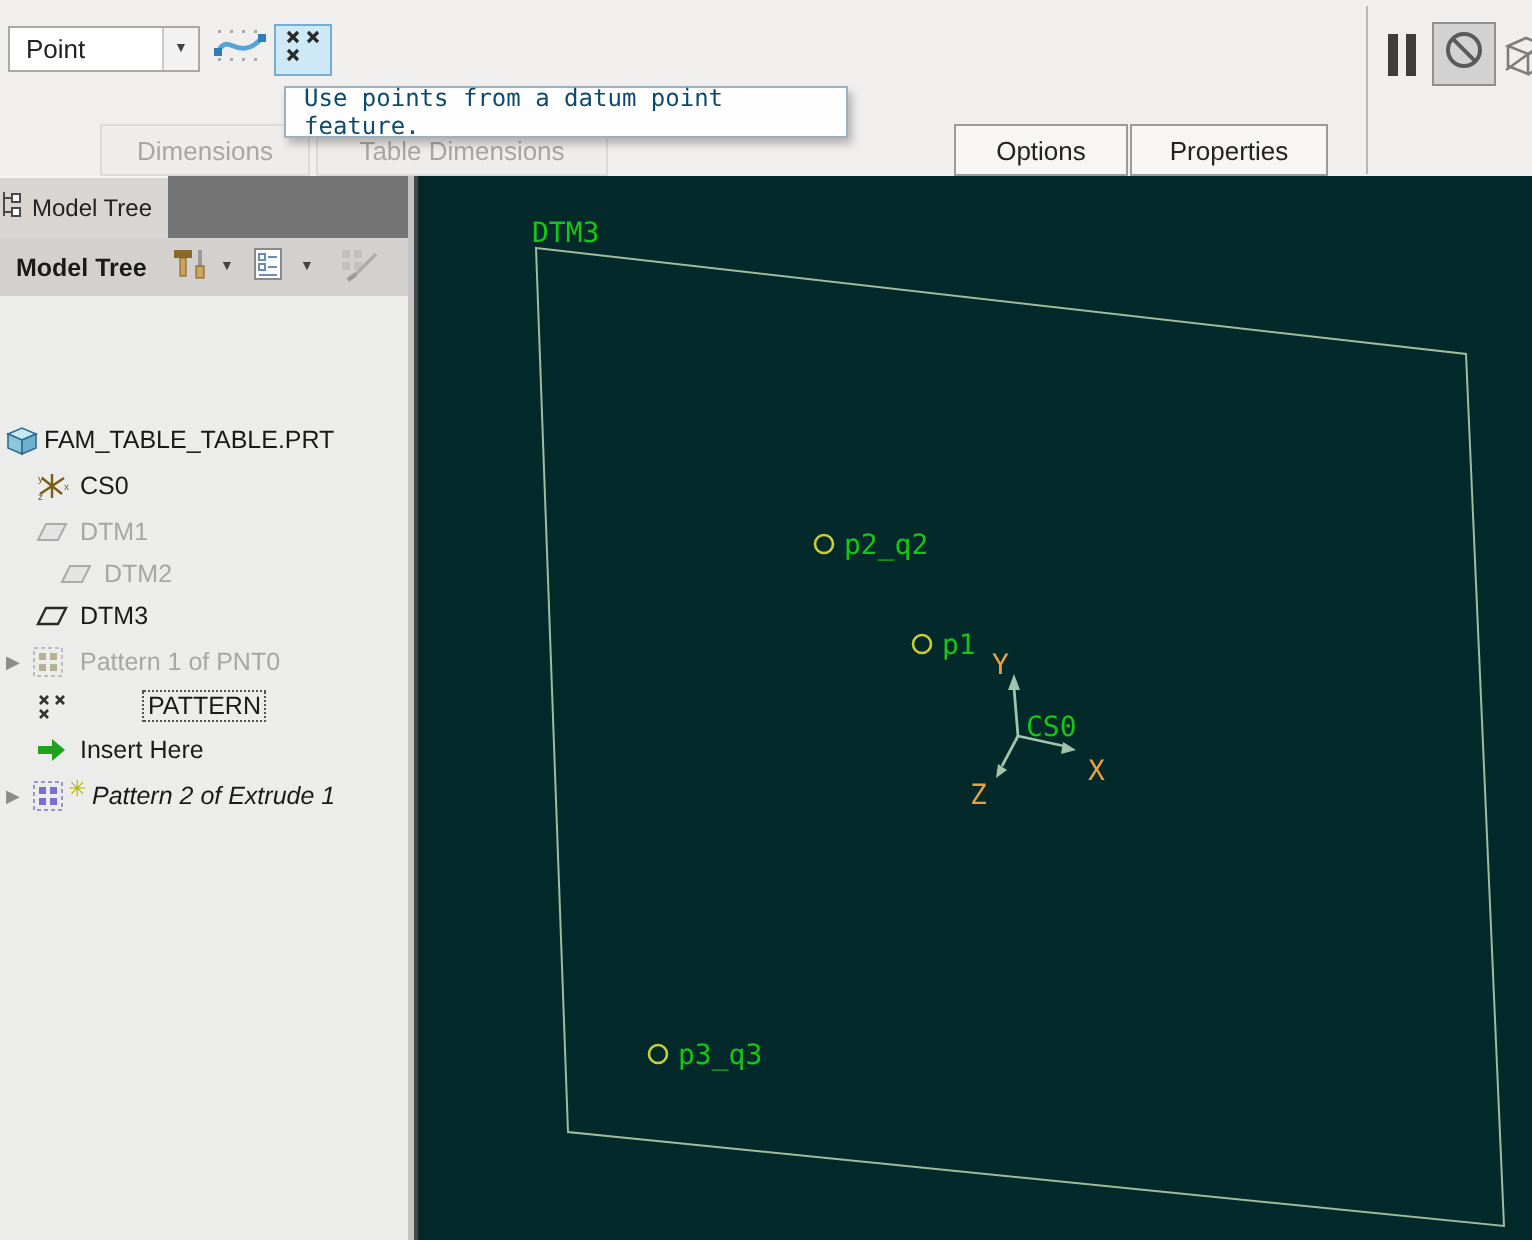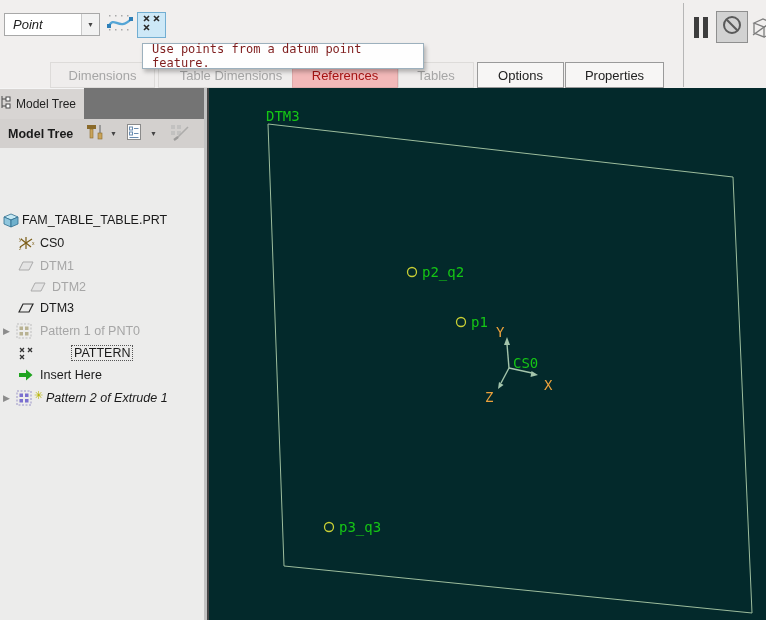--- a/index.html
+++ b/index.html
@@ -7,21 +7,21 @@
   .app {
     position:relative; width:766px; height:620px; overflow:hidden;
     background:#f1efee; font-family:"Liberation Sans", sans-serif; color:#222;
   }
   
   .combo {
     position:absolute; left:4px; top:13px; width:96px; height:23px;
     background:#ffffff; border:1px solid #a8a8a8; display:flex; align-items:center;
     font-size:13px; cursor:default;
   }
-  .combo .combo-text { padding-left:8px; flex:1;font-style:italic; }
+  .combo .combo-text { padding-left:8px; flex:1; }
   .combo .combo-caret {
     width:18px; height:100%; border-left:1px solid #c9c9c9; background:#f2f2f2;
     display:flex; align-items:center; justify-content:center; font-size:7px; color:#444;
   }
   .flat-icon-btn { position:absolute; top:13px; width:30px; height:24px; display:flex; align-items:center; justify-content:center; }
   .toggle-btn {
     position:absolute; left:137px; top:12px; width:29px; height:26px;
     background:#cde8f7; border:1px solid #72aed2; display:flex; align-items:center; justify-content:center;
   }
   .status-box {
@@ -35,21 +35,21 @@
   .slash-btn {
     position:absolute; left:716px; top:11px; width:32px; height:32px;
     background:#d2d2d2; border:1px solid #8f8f8f; display:flex; align-items:center; justify-content:center;
   }
   .cube-btn { position:absolute; left:751px; top:15px; width:26px; height:25px; }
   
   .tooltip {
     position:absolute; left:142px; top:43px; width:282px; height:26px; z-index:30;
     background:#fefefe; border:1px solid #9cb0bd; box-shadow:2px 3px 4px rgba(0,0,0,0.25);
     display:flex; align-items:center; padding-left:9px;
-    font-family:"DejaVu Sans Mono", monospace; font-size:12px; color:#7f1d1d;
+    font-family:"DejaVu Sans Mono", monospace; font-size:12px; color:#0c4a6e;
   }
   
   .tab {
     position:absolute; top:62px; height:26px; display:flex; align-items:center; justify-content:center;
     font-size:13px; border:1px solid #dddbd9; background:#efedec; color:#222;
   }
   .tab.disabled { color:#a6a6a6; }
   .tab.error { background:#f2b9b9; border-color:#dfa9a9; color:#a81414; }
   .tab.enabled { background:#f7f6f5; border:1px solid #9a9a9a; }
   
@@ -152,26 +152,20 @@
         </g>
       </svg>
     </span>
   </div>
 
   <div class="tab disabled" style="left:50px;  width:105px;">
       <span>Dimensions</span>
     </div>
   <div class="tab disabled" style="left:158px; width:146px;">
       <span>Table Dimensions</span>
-    </div>
-  <div class="tab error" style="left:292px; width:106px;">
-      <span>References</span>
-    </div>
-  <div class="tab disabled" style="left:398px; width:76px;">
-      <span>Tables</span>
     </div>
   <div class="tab enabled" style="left:477px; width:87px;">
       <span>Options</span>
     </div>
   <div class="tab enabled" style="left:565px; width:99px;">
       <span>Properties</span>
     </div>
 
   <div class="tooltip">
     <span>Use points from a datum point feature.</span>

